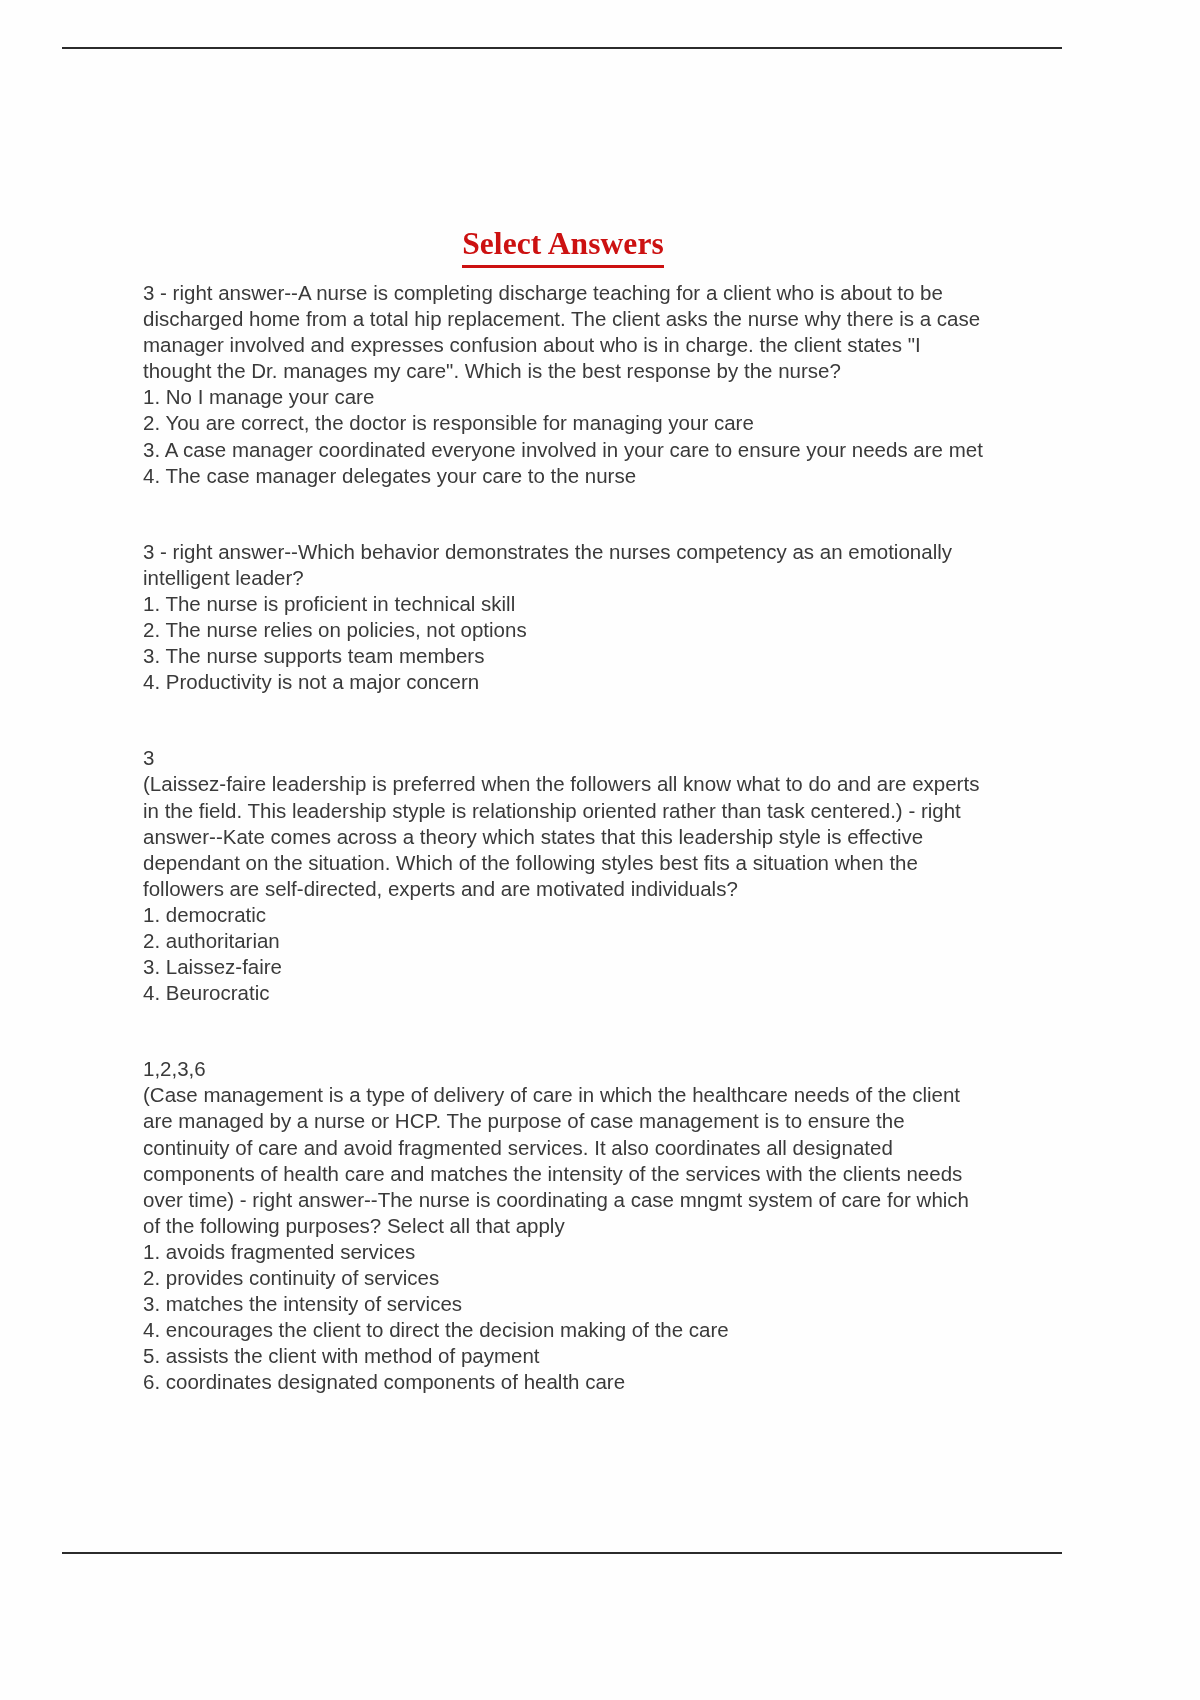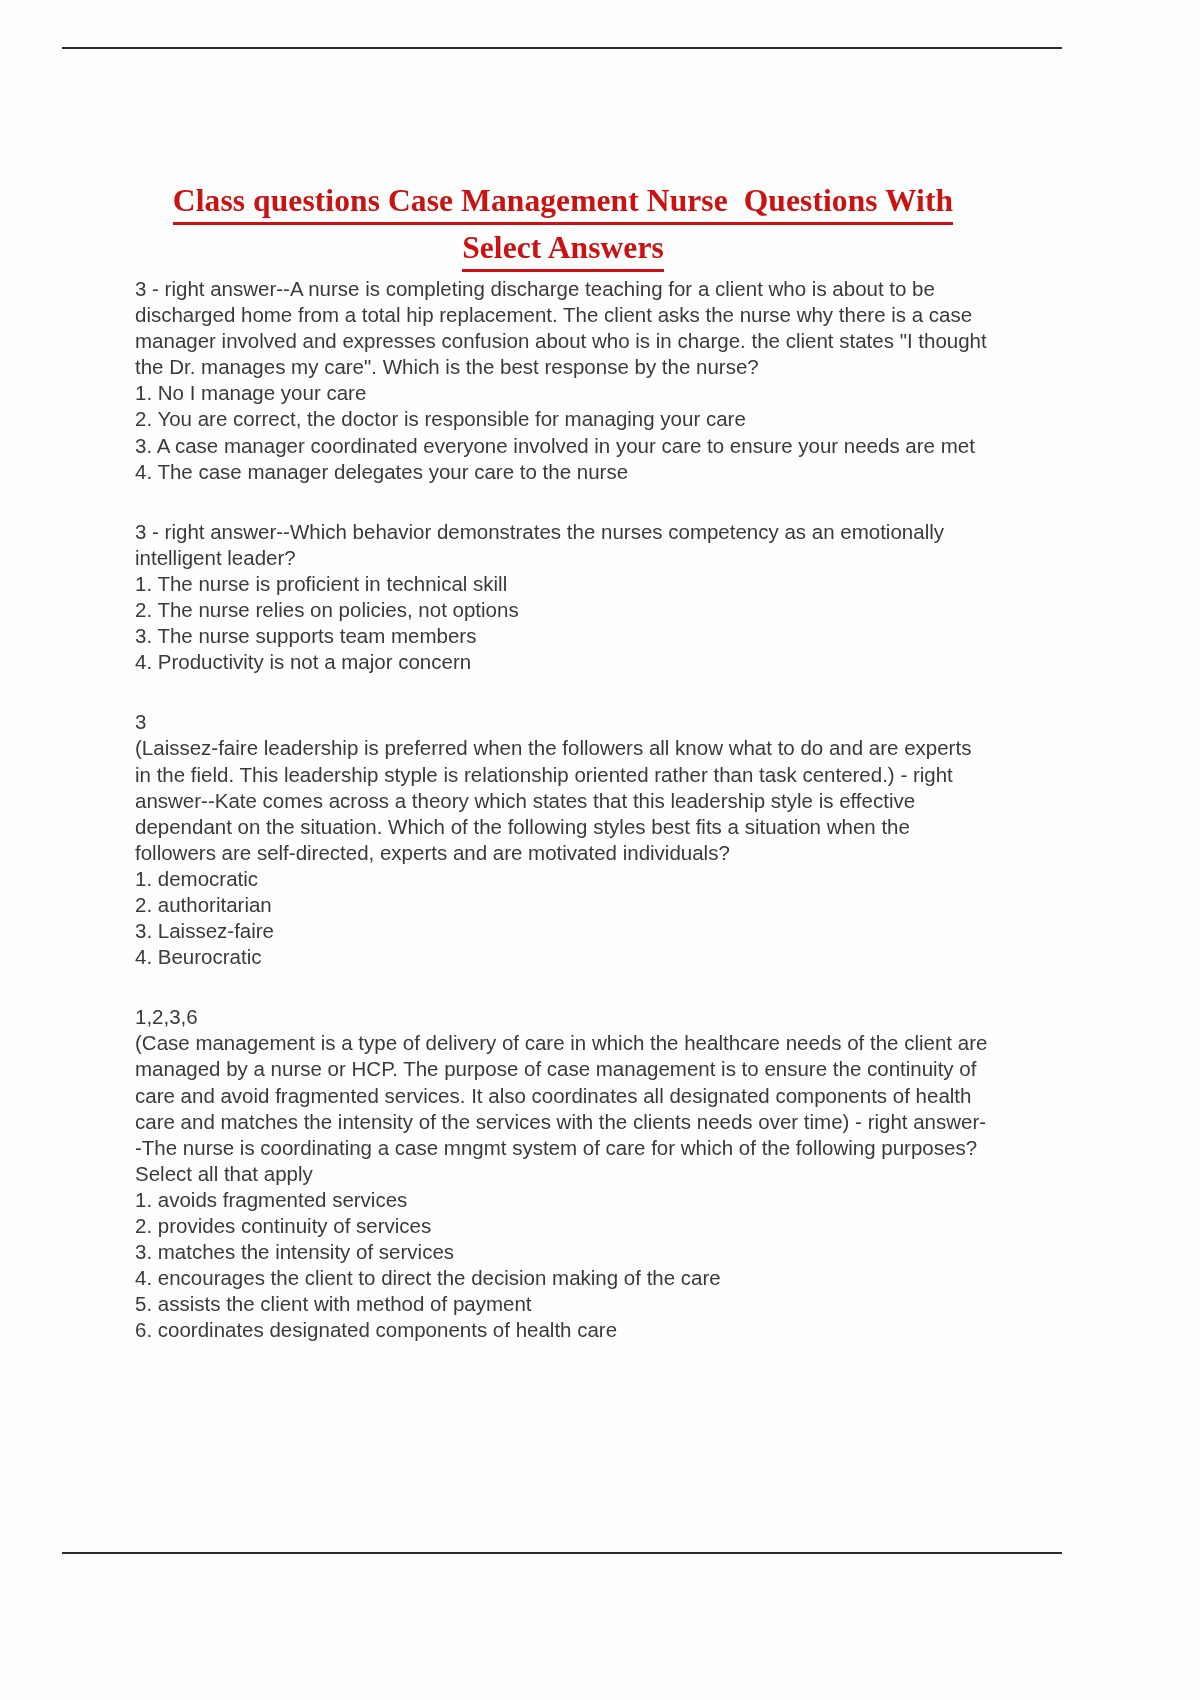--- a/index.html
+++ b/index.html
@@ -65,37 +65,37 @@
   .body-text {
     color: #3a3a3a;
     font-size: 20.5px;
     line-height: 26.1px;
     text-align: left;
     white-space: pre-wrap;
     margin: 0;
     font-weight: 400;
   }
   .block {
-    margin: 4px;
+    margin: 12px;
   }
   .spacer {
     height: 26px;
   }
 </style>
 </head>
 <body>
 
 <div class="page">
 
   <div class="rule-top"></div>
 
   <div class="content">
 
     <h1 class="doc-title">
-      <span class="tline">Class questions Case Management Nurse  Questions With</span><br>
+      <br>
       <span class="tline tline2">Select Answers</span>
     </h1>
 
     <p class="body-text block">3 - right answer--A nurse is completing discharge teaching for a client who is about to be discharged home from a total hip replacement. The client asks the nurse why there is a case manager involved and expresses confusion about who is in charge. the client states "I thought the Dr. manages my care". Which is the best response by the nurse?
 1. No I manage your care
 2. You are correct, the doctor is responsible for managing your care
 3. A case manager coordinated everyone involved in your care to ensure your needs are met
 4. The case manager delegates your care to the nurse</p>
     <div class="spacer"></div>
 

